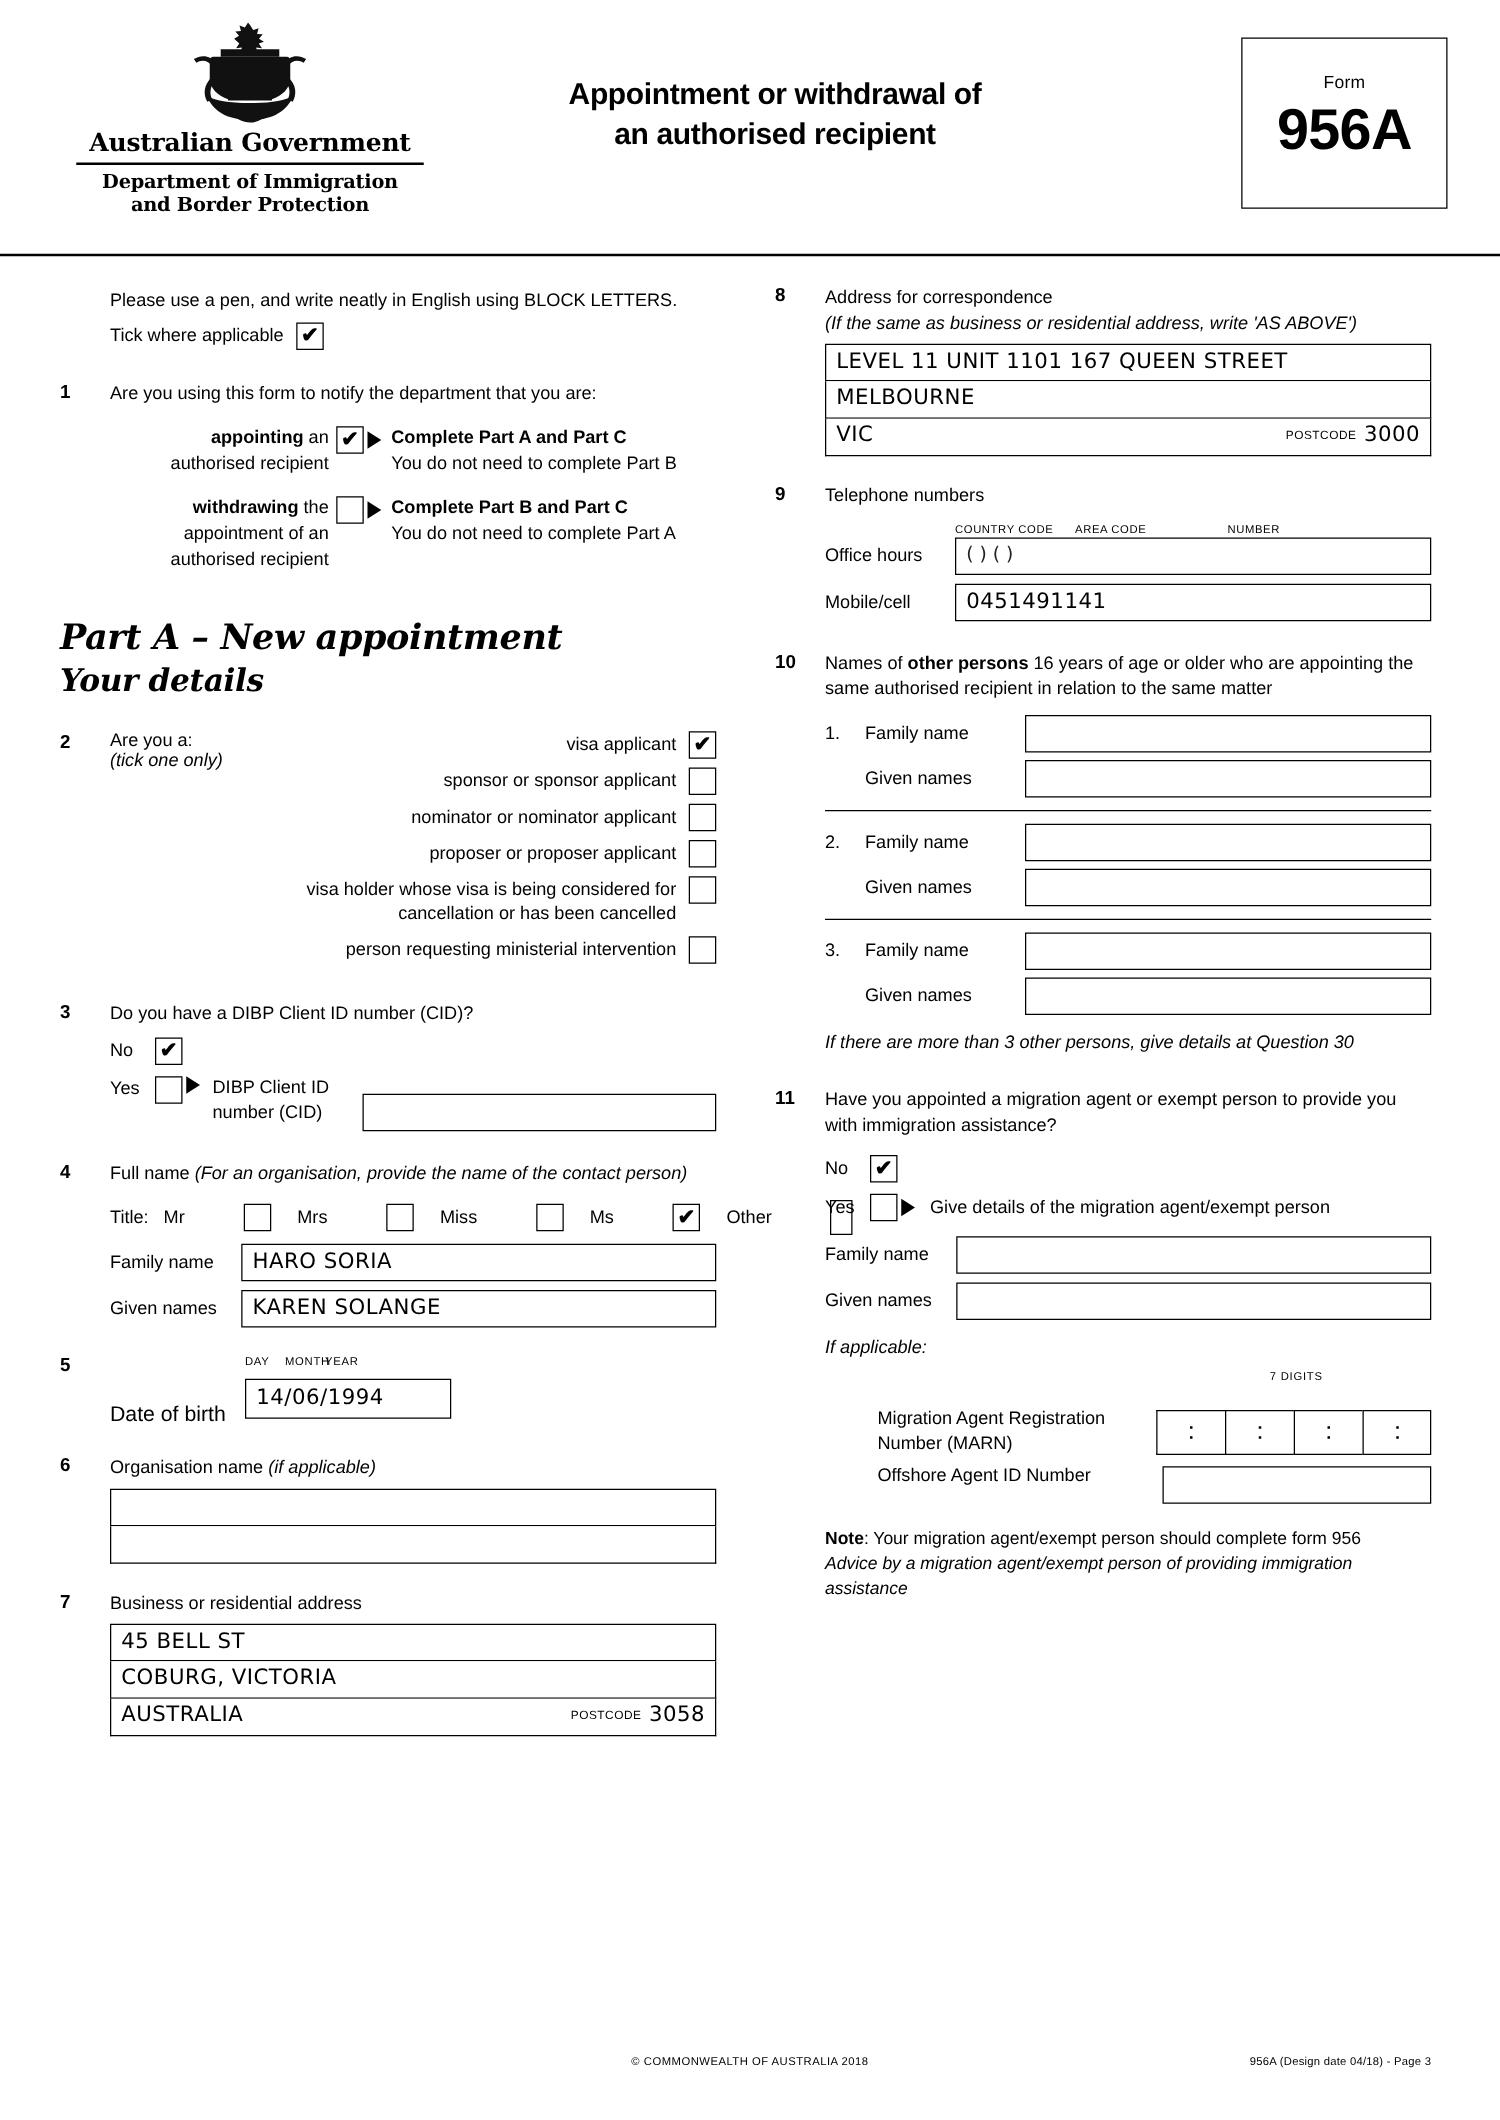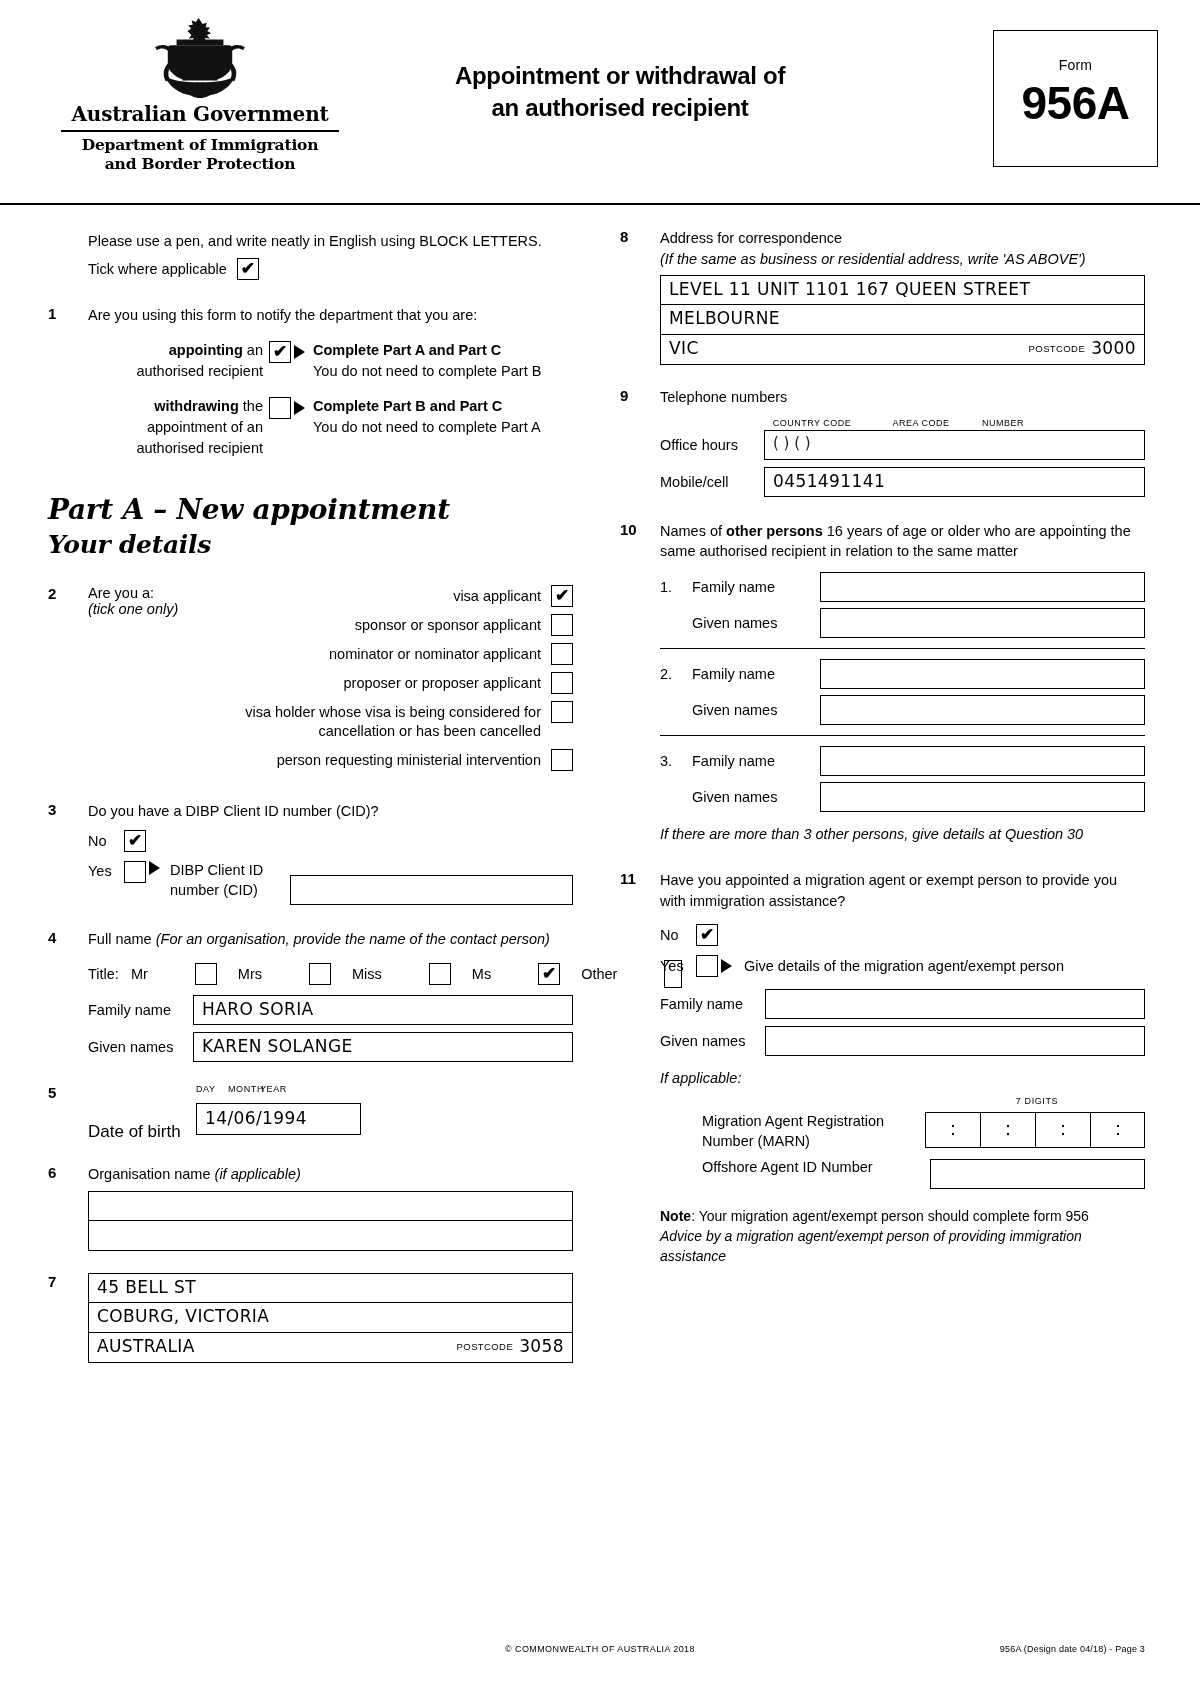--- a/index.html
+++ b/index.html
@@ -113,21 +113,21 @@
   
   .person { margin-top:10px; }
   .p-row { display:flex; align-items:center; margin-bottom:6px; }
   .p-row .idx { width:32px; font-size:14.5px; flex:none; }
   .p-row .l { width:128px; font-size:14.5px; flex:none; }
   .p-row .f { flex:1; }
   .divider { border-top:1.2px solid #000; margin:10px 0 0 0; }
 
   
   .marn-hdr { font-size:9px; letter-spacing:0.6px; text-align:center; width:200px; margin-left:auto; margin-right:8px; }
-  .marn-row { display:flex; align-items:flex-start; margin-top:6px; }
+  .marn-row { display:flex; align-items:center; margin-top:20px; }
   .marn-row .l { flex:1; font-size:14.5px; line-height:1.35; text-align:left; padding-right:10px; }
   .marn-cells { display:flex; flex:none; }
   .marn-cells .c { width:55px; height:36px; border:1.4px solid #000; border-right-width:0;
                    position:relative; }
   .marn-cells .c:last-child { border-right-width:1.4px; }
   .marn-cells .c::after { content:""; position:absolute; left:50%; top:50%;
                           transform:translate(-50%,-50%); width:2px; height:2px;
                           box-shadow:0 -4px 0 0 #000, 0 4px 0 0 #000; }
   .off-row { display:flex; margin-top:8px; }
   .off-row .l { flex:1; font-size:14.5px; text-align:left; padding-right:10px; }
@@ -358,20 +358,21 @@
           <span>Organisation name </span><span class="it">(if applicable)</span>
         </div>
         <div class="stack" style="margin-top:6px;">
           <div class="field"></div>
           <div class="field"></div>
         </div>
       </div>
 
       <div class="q" style="margin-top:22px;">
         <div class="qnum">7</div>
+        <div class="qtext">Business or residential address</div>
         <div class="stack" style="margin-top:6px;">
           <div class="field">45 BELL ST</div>
           <div class="field">COBURG, VICTORIA</div>
           <div class="field">
             <span class="pc">
               <span class="pclbl">POSTCODE</span><span>3058</span>
             </span>
             <span>AUSTRALIA</span>
           </div>
         </div>
@@ -393,21 +394,21 @@
               <span class="pclbl">POSTCODE</span><span>3000</span>
             </span>
             <span>VIC</span>
           </div>
         </div>
       </div>
 
       <div class="q" style="margin-top:22px;">
         <div class="qnum">9</div>
         <div class="qtext">Telephone numbers</div>
-        <div class="ph-hdr" style="margin-top:10px;text-align:center;">
+        <div class="ph-hdr" style="margin-top:10px;">
           <span class="c1">COUNTRY CODE</span>
           <span class="c2">AREA CODE</span>
           <span>NUMBER</span>
         </div>
         <div class="ph-row">
           <span class="l">Office hours</span>
           <span class="f field paren">(              )  (               )</span>
         </div>
         <div class="ph-row">
           <span class="l">Mobile/cell</span>

